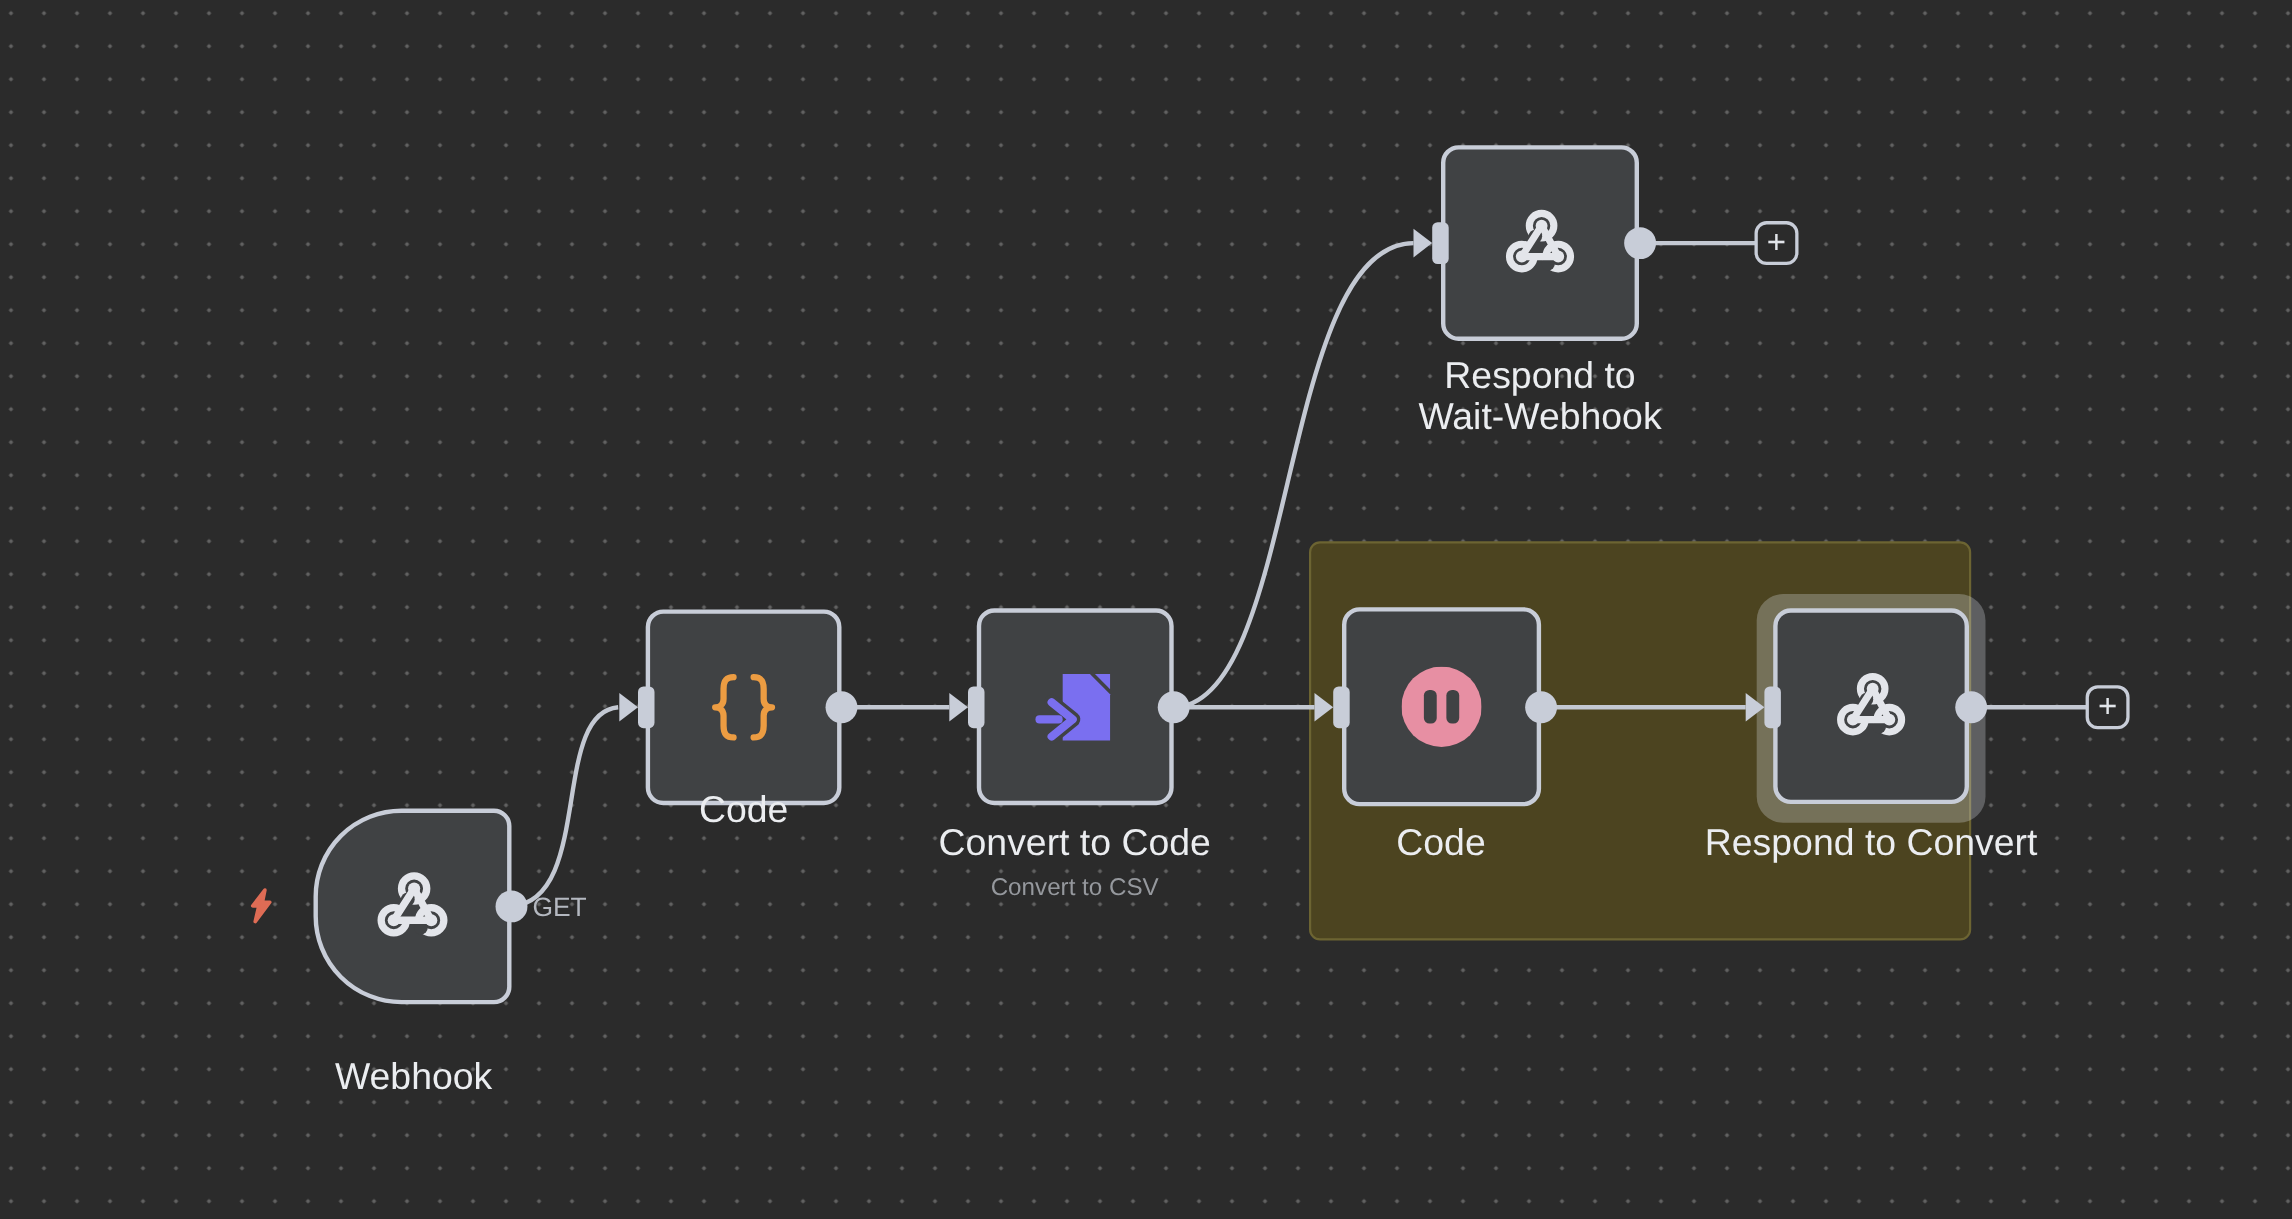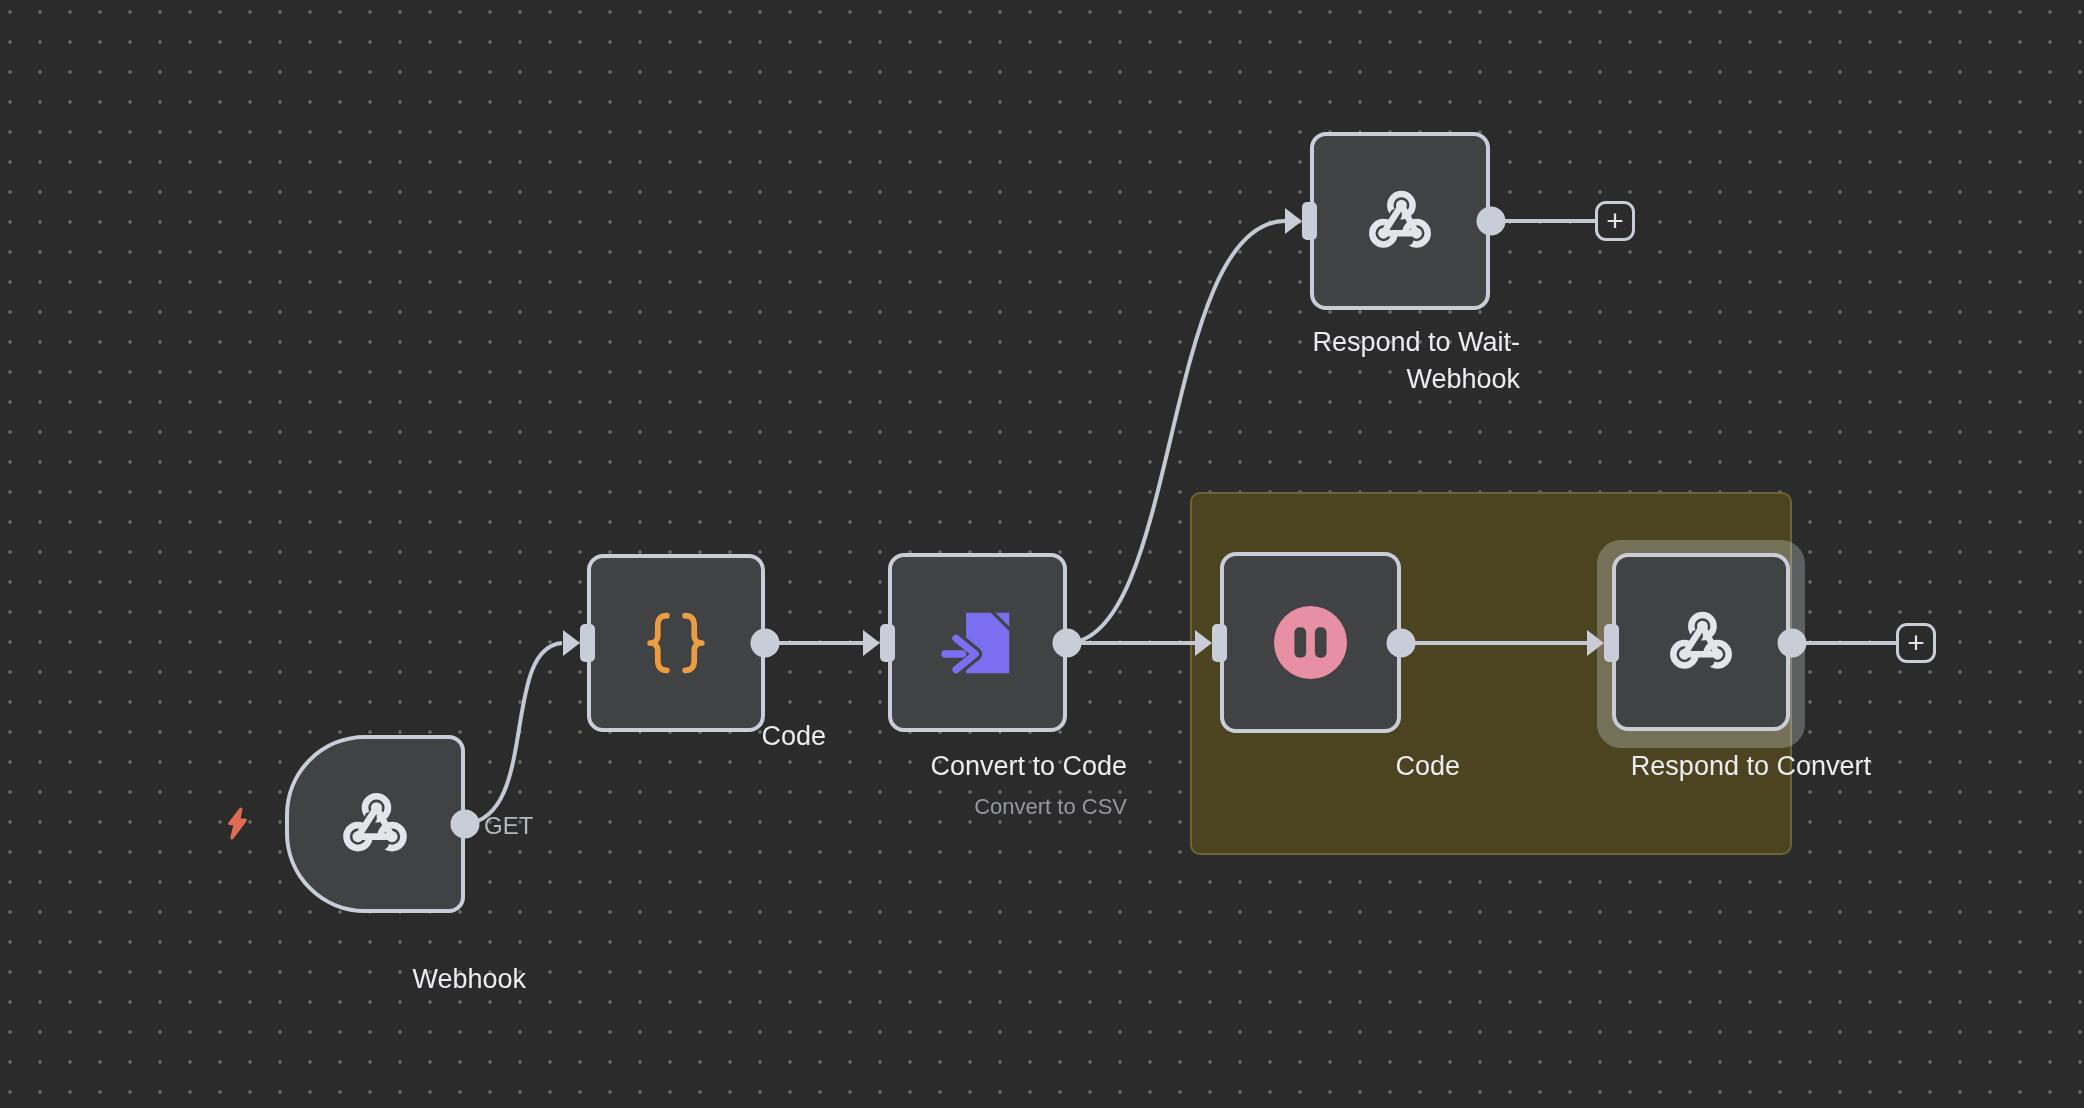--- a/index.html
+++ b/index.html
@@ -22,26 +22,26 @@
     background:rgba(228,231,238,0.28);border-radius:24px;z-index:2;
   }
   .node{
     position:absolute;background:#404244;border:4px solid #c8cdd8;
     border-radius:16px;box-sizing:border-box;z-index:3;
     display:flex;align-items:center;justify-content:center;
   }
   .node.trigger{border-radius:80px 16px 16px 80px;}
   svg.edges{z-index:4;pointer-events:none;}
   .nlabel{
-    position:absolute;color:#ebedf0;font-size:27px;line-height:37px;
-    text-align:right;z-index:5;
+    position:absolute;color:#ebedf0;font-size:34px;line-height:37px;
+    text-align:center;z-index:5;
   }
   .nsub{
     position:absolute;color:#95989d;font-size:22px;line-height:28px;
-    text-align:right;z-index:5;
+    text-align:center;z-index:5;
   }
   .conn-label{
     position:absolute;color:#b4b8c0;font-size:24px;z-index:5;
   }
   .add-btn{
     position:absolute;width:40px;height:40px;box-sizing:border-box;
     background:#2b2b2b;border:3px solid #c8cdd8;border-radius:11px;
     color:#e2e5ea;font-size:30px;font-weight:300;line-height:33px;
     text-align:center;z-index:5;
   }

